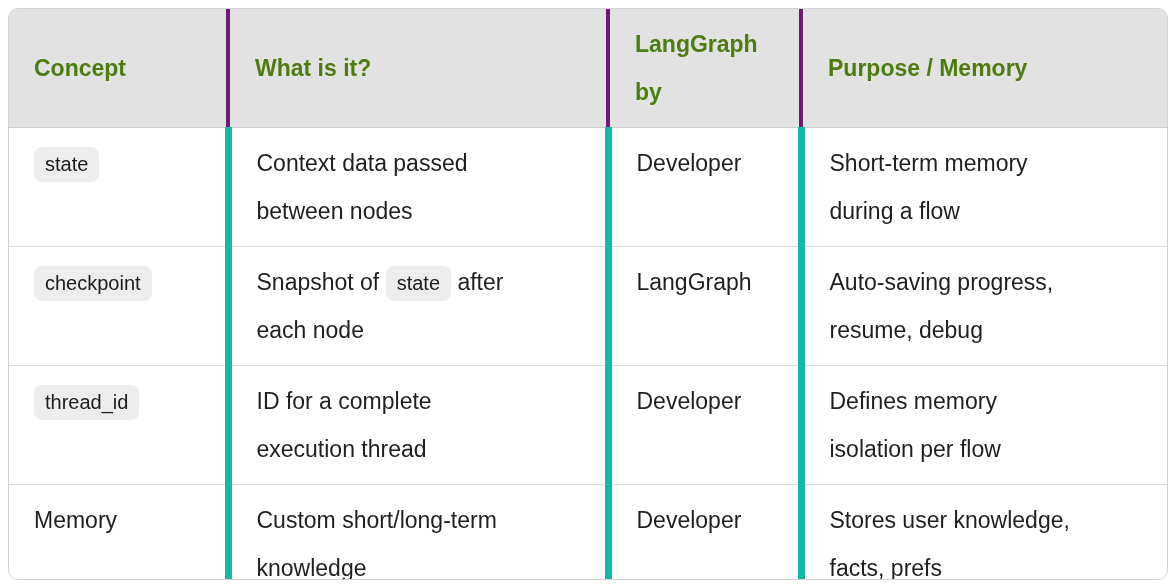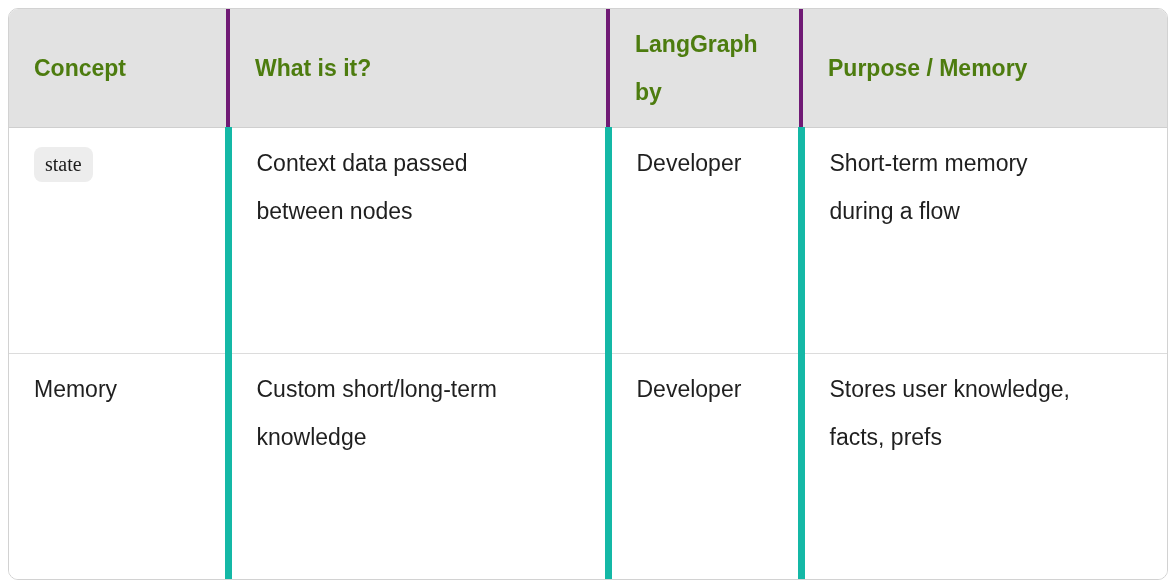--- a/index.html
+++ b/index.html
@@ -60,21 +60,21 @@
   thead th + th { border-left: 4px solid #701a75; }
   tbody td {
     height: 114px;
     vertical-align: top;
     background: #ffffff;
   }
   tbody tr:last-child td { border-bottom: none; }
 
   .code-pill {
     display: inline-block;
-    font-family: Liberation Serif, serif;
+    font-family: Liberation Sans, sans-serif;
     font-size: 20px;
     line-height: 30px;
     color: #1c1c1c;
     background: #ededed;
     border-radius: 8px;
     padding: 2px 11px 3px 11px;
     vertical-align: baseline;
     white-space: nowrap;
   }
 </style>
@@ -101,20 +101,36 @@
       <tbody>
           <tr>
             <td><span class="code-pill">state</span></td>
             <td>Context data passed
 between nodes</td>
             <td>Developer</td>
             <td>Short-term memory
 during a flow</td>
           </tr>
           <tr>
+            <td><span class="code-pill">checkpoint</span></td>
+            <td>Snapshot of <span class="code-pill">state</span> after
+each node</td>
+            <td>LangGraph</td>
+            <td>Auto-saving progress,
+resume, debug</td>
+          </tr>
+          <tr>
+            <td><span class="code-pill">thread_id</span></td>
+            <td>ID for a complete
+execution thread</td>
+            <td>Developer</td>
+            <td>Defines memory
+isolation per flow</td>
+          </tr>
+          <tr>
             <td>Memory</td>
             <td>Custom short/long-term
 knowledge</td>
             <td>Developer</td>
             <td>Stores user knowledge,
 facts, prefs</td>
           </tr>
         </tbody>
     </table>
   </div>

